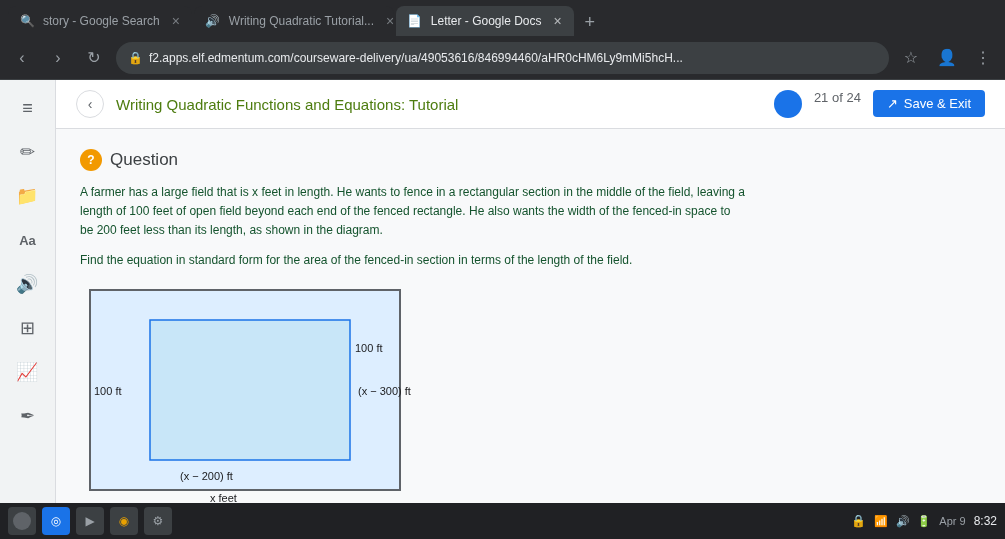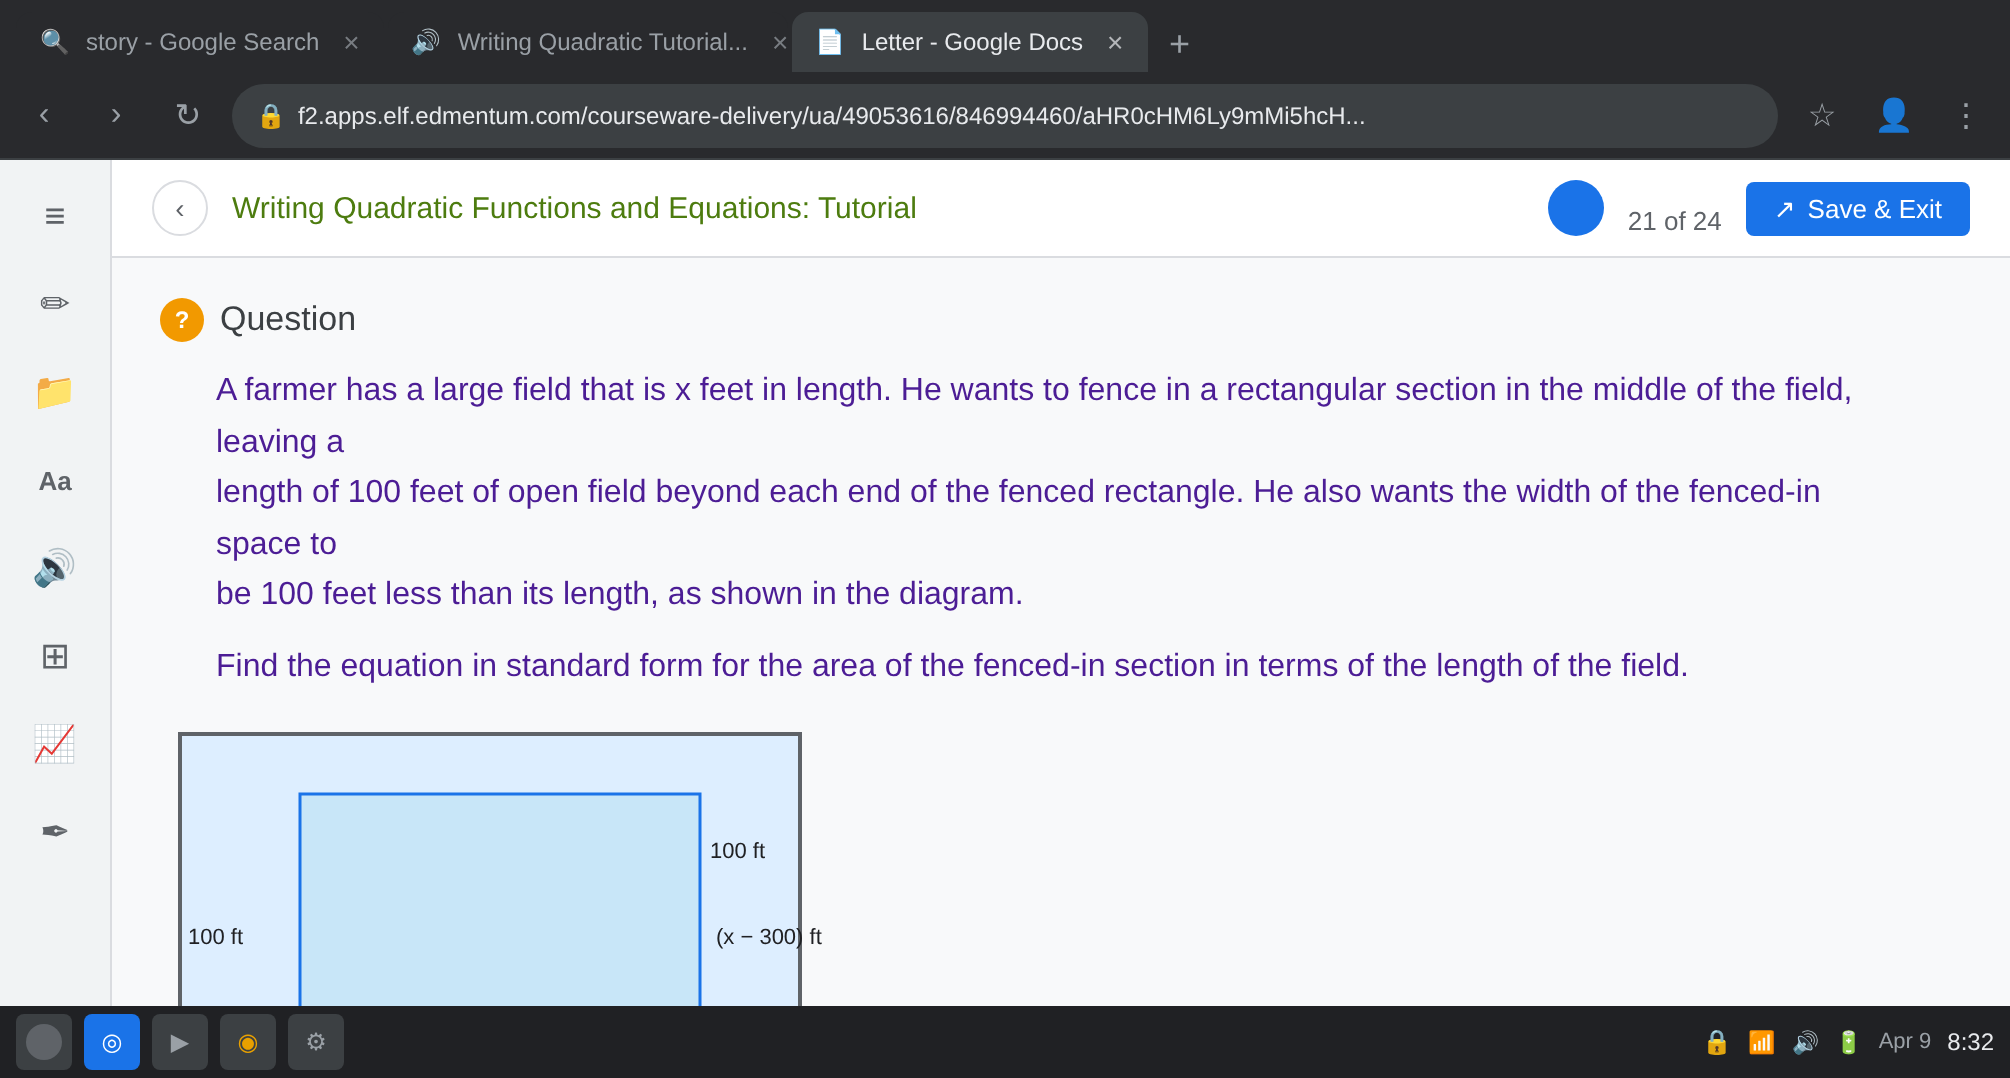--- a/index.html
+++ b/index.html
@@ -113,21 +113,21 @@
       border-radius: 50%;
       border: 1px solid #dadce0;
       display: flex; align-items: center; justify-content: center;
       background: #fff; cursor: pointer; color: #5f6368; font-size: 14px;
     }
     .page-title {
       font-size: 15px;
       color: #4d7c0f;
       font-weight: 400;
     }
-    .page-header-right { display: flex; align-items: flex-end; gap: 12px; }
+    .page-header-right { display: flex; align-items: flex-start; gap: 12px; }
     .page-counter {
       font-size: 13px;
       color: #5f6368;
     }
     .save-exit-btn {
       background: #1a73e8;
       color: #fff;
       border: none;
       border-radius: 4px;
       padding: 6px 14px;
@@ -160,26 +160,25 @@
       border-radius: 50%;
       display: flex; align-items: center; justify-content: center;
       color: #fff; font-size: 12px; font-weight: bold;
     }
     .question-label {
       font-size: 17px;
       font-weight: 500;
       color: #3c4043;
     }
     .question-text {
-      font-size: 16px;
-      color: #4c1d95;
+      font-size: 12px;
+      color: #14532d;
       line-height: 1.6;
       margin-bottom: 10px;
       max-width: 820px;
-      margin-left: 28px;
     }
     .formula-text {
       font-size: 14px;
       color: #202124;
       margin-bottom: 16px;
     }
 
     
     .diagram-container {
       margin-top: 8px;
@@ -285,21 +284,21 @@
         <div class="question-header">
           <div class="question-badge">
             <span>?</span>
           </div>
           <span class="question-label">Question</span>
         </div>
 
         <p class="question-text">
           <span>A farmer has a large field that is x feet in length. He wants to fence in a rectangular section in the middle of the field, leaving a</span><br>
           <span>length of 100 feet of open field beyond each end of the fenced rectangle. He also wants the width of the fenced-in space to</span><br>
-          <span>be 100 feet less than its length, as shown in the diagram.</span>
+          <span>be 200 feet less than its length, as shown in the diagram.</span>
         </p>
         <p class="question-text">Find the equation in standard form for the area of the fenced-in section in terms of the length of the field.</p>
 
         <div class="diagram-container">
           <svg class="diagram-svg" viewBox="0 0 340 230">
 
             <rect x="10" y="10" width="310" height="200" fill="#ddeeff" stroke="#5f6368" stroke-width="2"></rect>
 
             <rect x="70" y="40" width="200" height="140" fill="#c8e6f8" stroke="#1a73e8" stroke-width="1.5"></rect>
 

